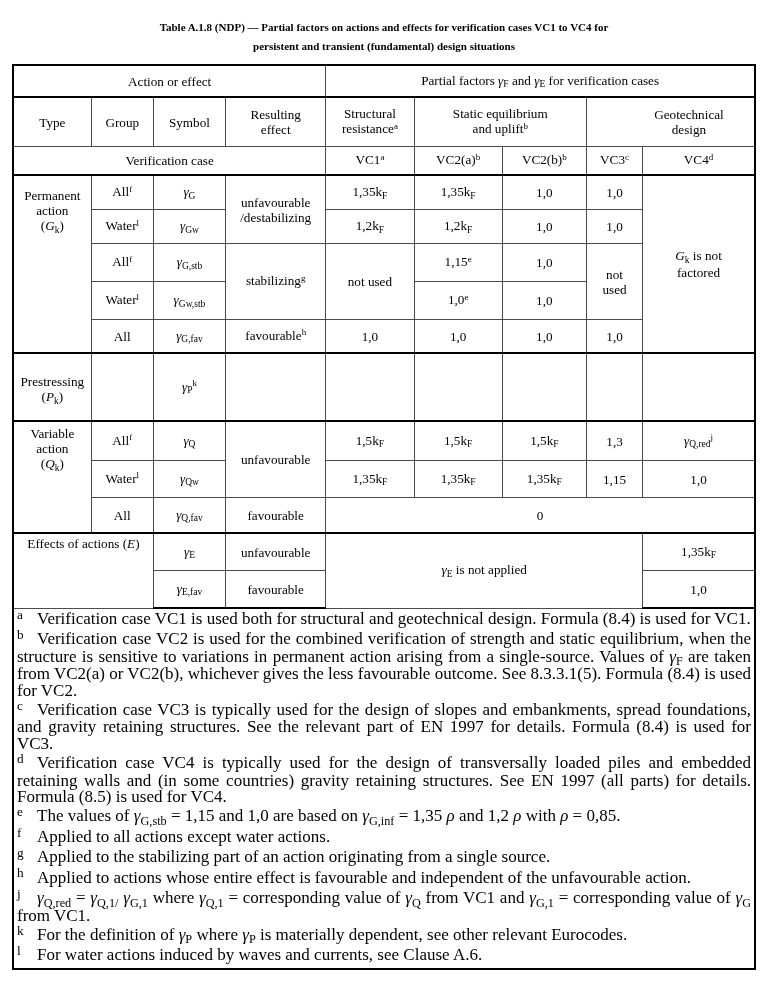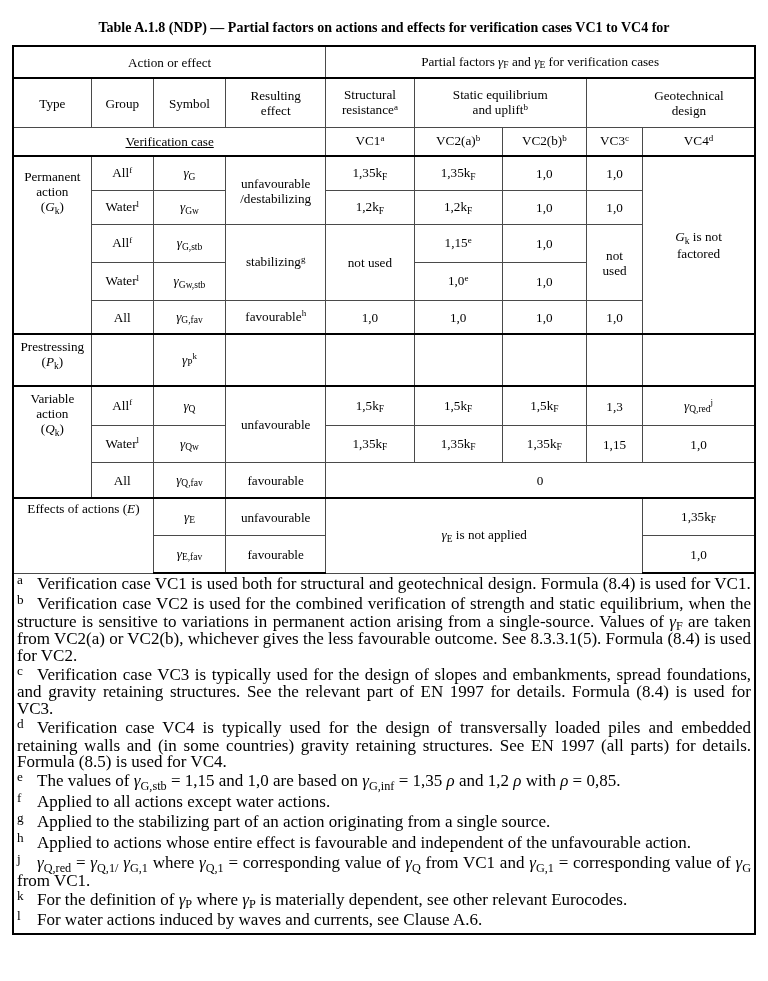--- a/index.html
+++ b/index.html
@@ -8,21 +8,21 @@
     font-family:"Liberation Serif", serif;
     color:#000;
     -webkit-font-smoothing:antialiased;
   }
   .page{width:768px;height:981px;position:relative;box-sizing:border-box;padding:14px 12px 0 12px;}
 
   .caption{
     text-align:center;
     font-family:"Liberation Serif", serif;
     font-weight:bold;
-    font-size:14px;
+    font-size:11px;
     line-height:19px;
     margin:4px 18px 8px 18px;
   }
 
   table.main{
     border-collapse:collapse;
     width:744px;
     table-layout:fixed;
     margin:0 auto;
     border:2.2px solid #000;
@@ -61,20 +61,21 @@
   .fnbody{}
   .lastfn{margin-bottom:1px;}
 </style>
 </head>
 <body>
 
 <div class="page">
 
   <div class="caption">
     <span>Table A.1.8 (NDP) — Partial factors on actions and effects for verification cases VC1 to VC4 for</span><br>
+    <span>persistent and transient (fundamental) design situations</span>
   </div>
 
   <table class="main">
     <colgroup>
       <col style="width:78px">
       <col style="width:62px">
       <col style="width:72px">
       <col style="width:100px">
       <col style="width:88px">
       <col style="width:88px">
@@ -107,21 +108,21 @@
         <span>Static equilibrium</span><br>
         <span>and uplift</span><sup>b</sup>
       </th>
       <th class="hd" colspan="2" style="border-right:none;padding-left:40px;">
         <span>Geotechnical</span><br>
         <span>design</span>
       </th>
     </tr>
 
     <tr>
-      <th class="hd thick-b" colspan="4" style="height:23px;border-left:none;text-decoration:underline;">Verification case</th>
+      <th class="hd thick-b" colspan="4" style="height:23px;border-left:none;">Verification case</th>
       <th class="hd thick-b"><span>VC1</span><sup>a</sup></th>
       <th class="hd thick-b"><span>VC2(a)</span><sup>b</sup></th>
       <th class="hd thick-b"><span>VC2(b)</span><sup>b</sup></th>
       <th class="hd thick-b"><span>VC3</span><sup>c</sup></th>
       <th class="hd thick-b" style="border-right:none;"><span>VC4</span><sup>d</sup></th>
     </tr>
 
     <tr>
       <td class="lft" rowspan="5" style="vertical-align:top;padding-top:12px;border-left:none;">
         <span>Permanent</span><br>
@@ -177,21 +178,21 @@
       <td class="lft" style="height:28px;">All</td>
       <td><i class="gam">γ</i><sub>G,fav</sub></td>
       <td><span>favourable</span><sup>h</sup></td>
       <td>1,0</td>
       <td>1,0</td>
       <td>1,0</td>
       <td>1,0</td>
     </tr>
 
     <tr>
-      <td class="lft thick-t" style="height:44px;vertical-align:top;padding-top:4px;border-left:none;">
+      <td class="lft thick-t" style="height:44px;vertical-align:top;padding-top:20px;border-left:none;">
         <span>Prestressing</span><br>
         <span><span>(</span><i class="v">P</i><sub>k</sub><span>)</span></span>
       </td>
       <td class="thick-t"></td>
       <td class="thick-t"><i class="gam">γ</i><sub>P</sub><sup>k</sup></td>
       <td class="thick-t"></td>
       <td class="thick-t"></td>
       <td class="thick-t"></td>
       <td class="thick-t"></td>
       <td class="thick-t"></td>

